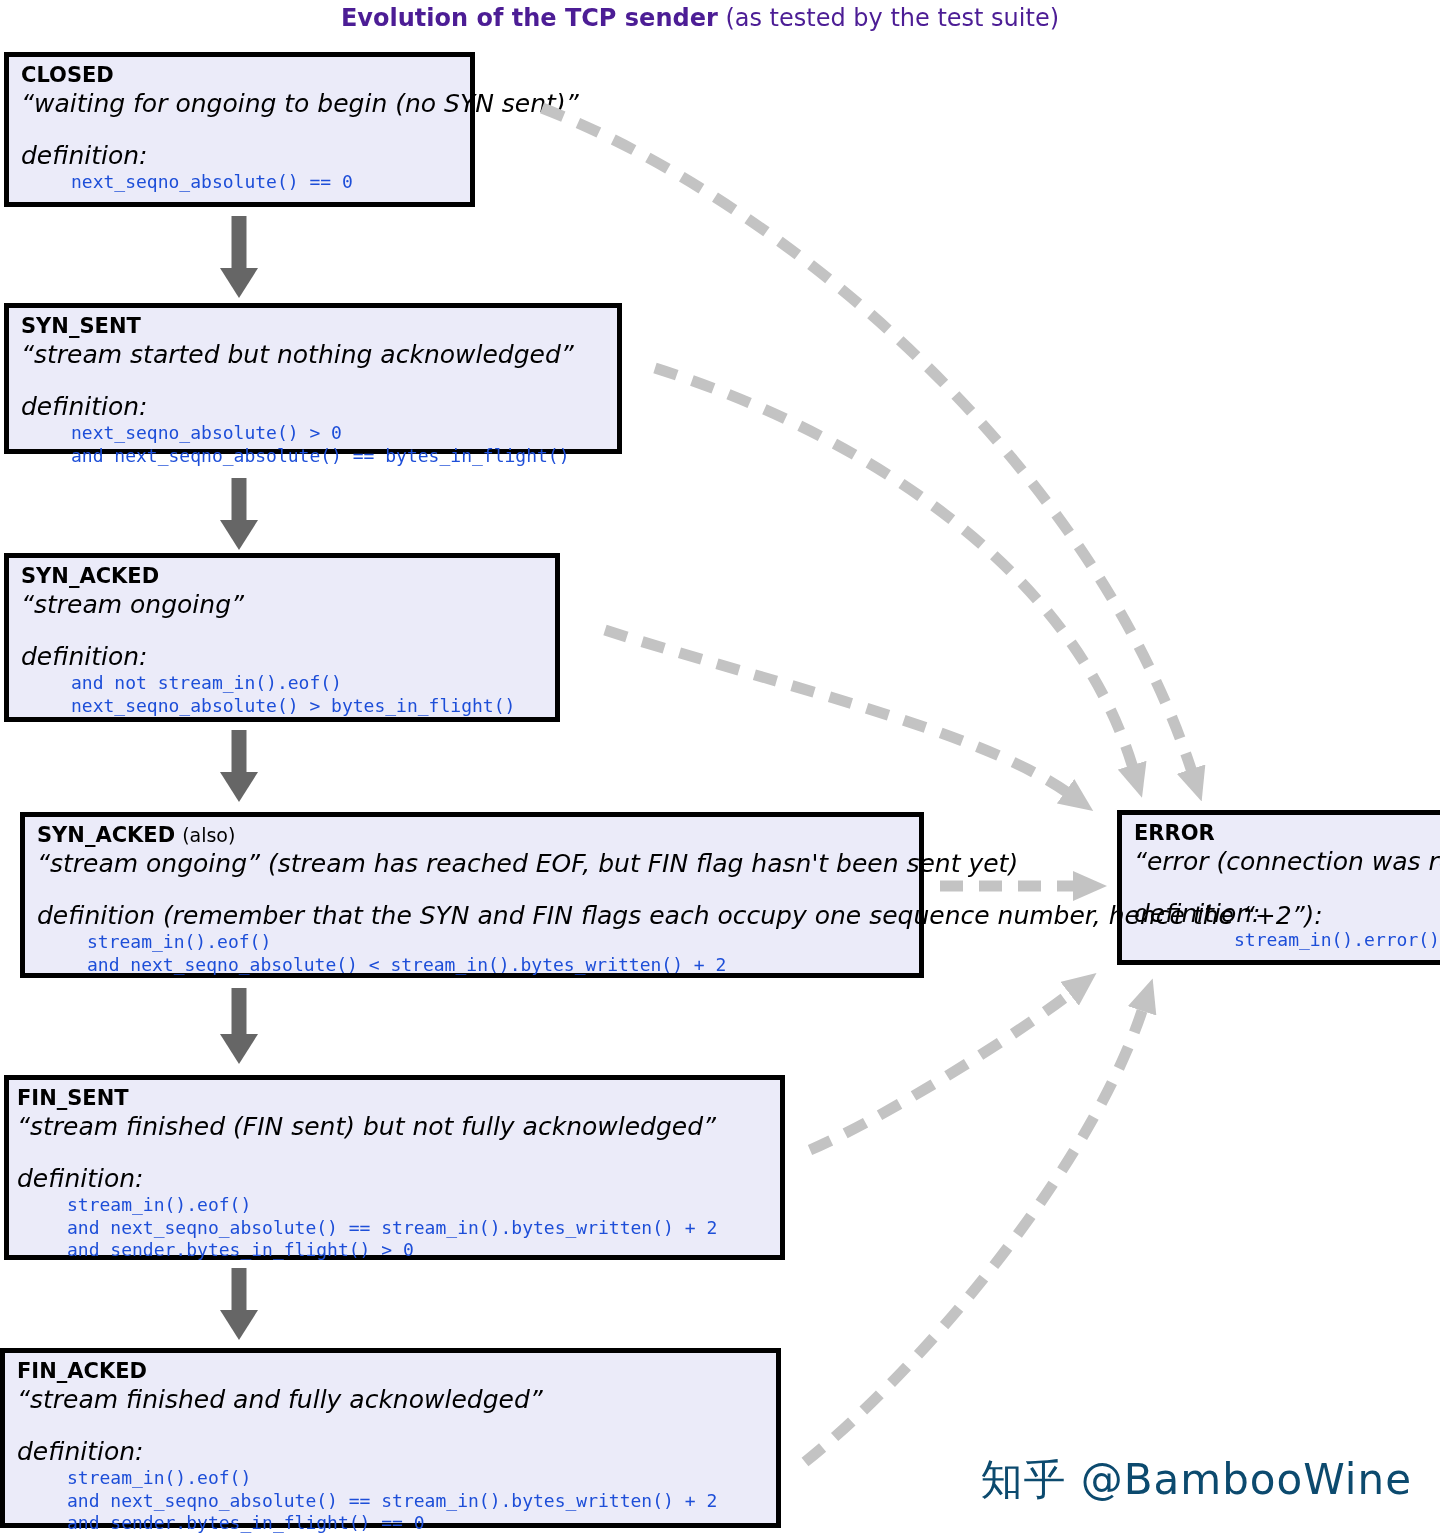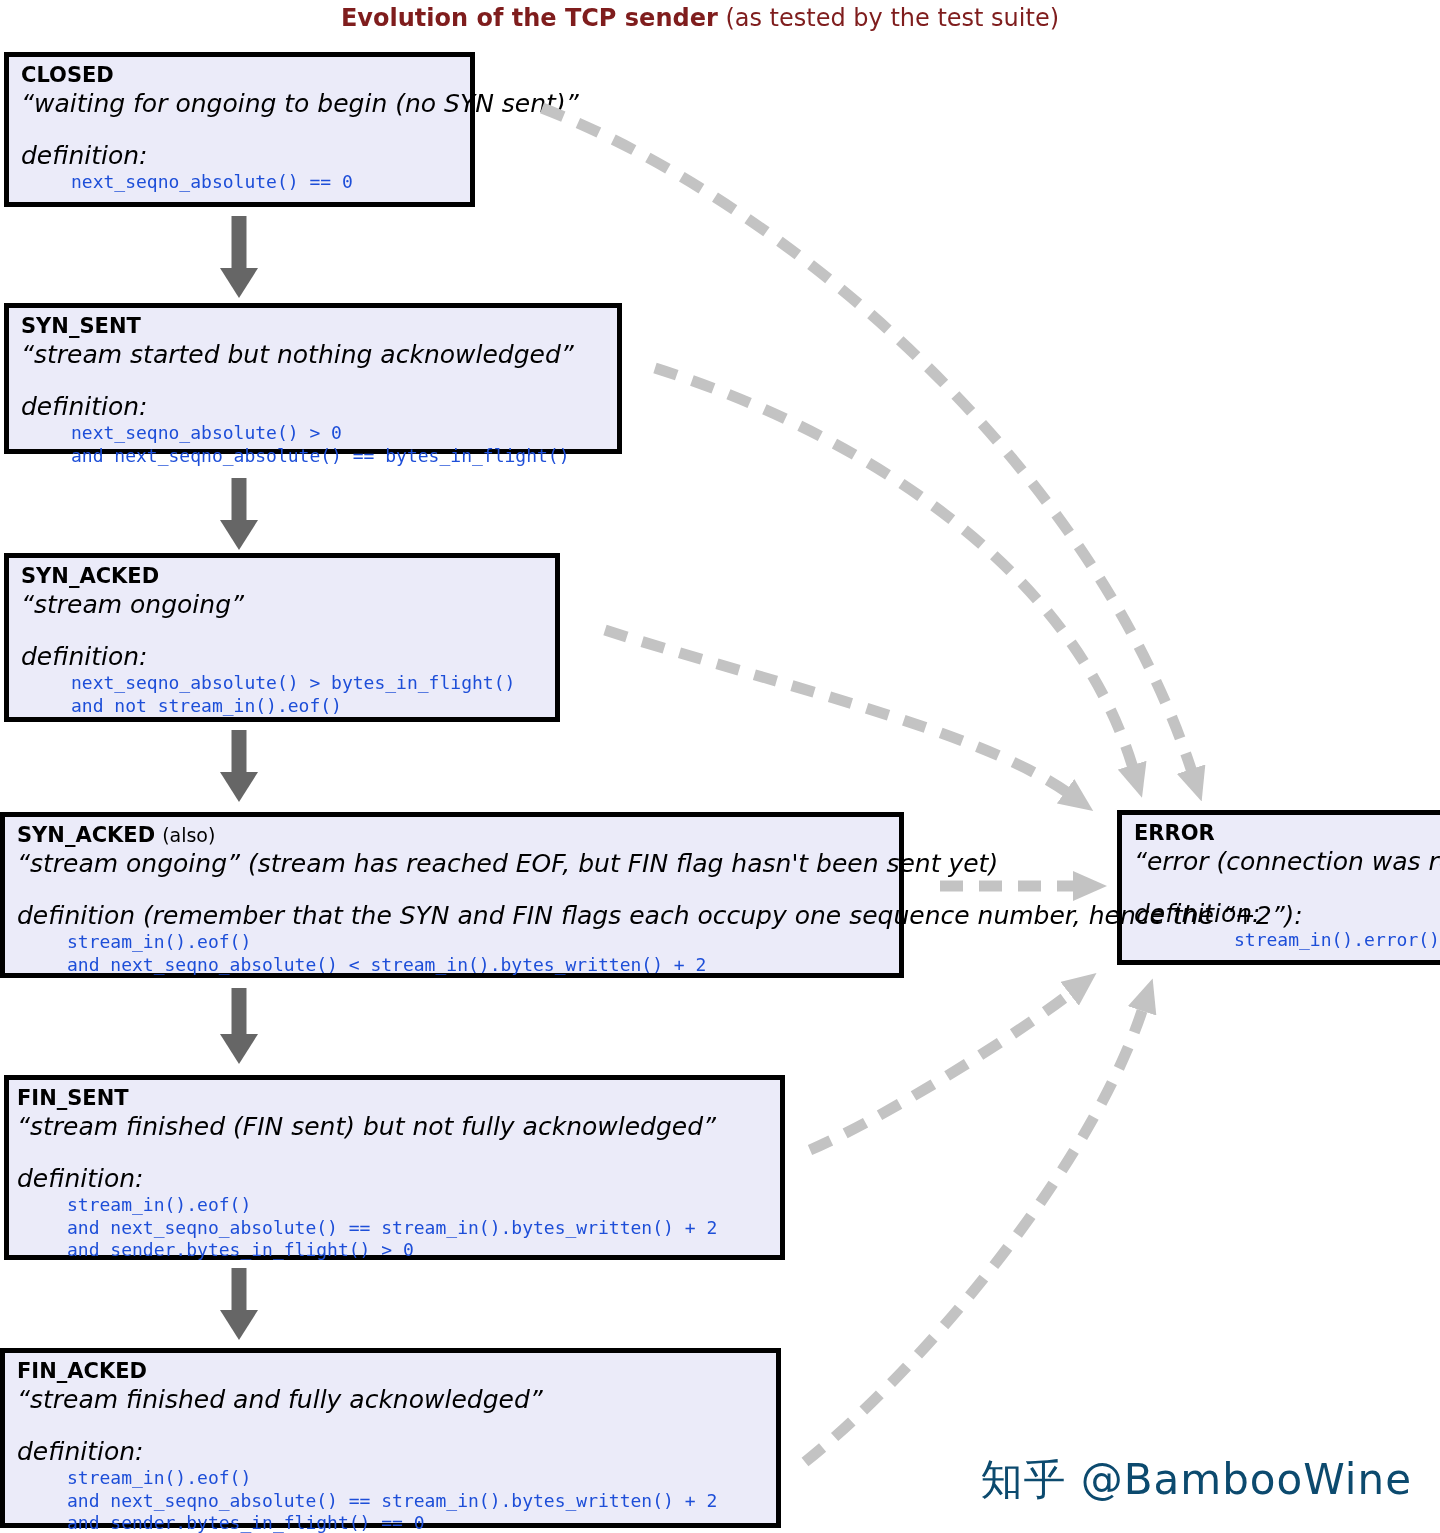--- a/index.html
+++ b/index.html
@@ -5,21 +5,21 @@
   html,body{margin:0;padding:0;background:#ffffff;}
   #canvas{
     position:relative;
     width:1440px;height:1533px;
     overflow:hidden;
     background:#ffffff;
     font-family:"DejaVu Sans",sans-serif;
   }
   .title{
     position:absolute;left:0;top:4px;width:1400px;
-    text-align:center;font-size:24px;color:#7f1d1d;
+    text-align:center;font-size:24px;color:#4c1d95;
     white-space:nowrap;
   }
   .title-bold{font-weight:bold;}
   .state-box{
     position:absolute;
     background:#ebebf9;
     border:5px solid #000;
     box-sizing:border-box;
     padding:4px 0 0 12px;
     overflow:visible;
@@ -37,21 +37,21 @@
   .code{
     font-family:"DejaVu Sans Mono",monospace;
     font-size:18px;line-height:22.5px;
     margin-left:50px;white-space:nowrap;color:#1d4ed8;
   }
   .error-box .code{margin-left:100px;}
   
   .b0{left:4px;top:52px;width:471px;height:155px;}
   .b1{left:4px;top:303px;width:618px;height:151px;}
   .b2{left:4px;top:553px;width:556px;height:169px;}
-  .b3{left:0;top:812px;width:904px;height:166px;}
+  .b3{left:20px;top:812px;width:904px;height:166px;}
   .b4{left:4px;top:1075px;width:781px;height:185px;padding-left:8px;}
   .b5{left:0;top:1348px;width:781px;height:180px;}
   .b6{left:1117px;top:810px;width:380px;height:155px;}
   #arrows{position:absolute;left:0;top:0;z-index:3;pointer-events:none;}
   .watermark{
     position:absolute;right:28px;top:1452px;
     font-size:42px;color:#0c4a6e;white-space:nowrap;
     z-index:1;letter-spacing:1px;
   }
 </style>
@@ -79,22 +79,22 @@
     <div class="def"><span>definition:</span><span class="note"></span></div>
     <div class="code">next_seqno_absolute() &gt; 0</div>
     <div class="code">and next_seqno_absolute() == bytes_in_flight()</div>
   </div>
 
   <div class="state-box b2">
     <div class="state-name"><b>SYN_ACKED</b><span class="suffix"></span></div>
     <div class="quote"><span>“stream ongoing”</span><span class="note"></span></div>
     <div class="gap"></div>
     <div class="def"><span>definition:</span><span class="note"></span></div>
+    <div class="code">and not stream_in().eof()</div>
     <div class="code">next_seqno_absolute() &gt; bytes_in_flight()</div>
-    <div class="code">and not stream_in().eof()</div>
   </div>
 
   <div class="state-box b3">
     <div class="state-name"><b>SYN_ACKED</b><span class="suffix">(also)</span></div>
     <div class="quote"><span>“stream ongoing”</span><span class="note"> (stream has reached EOF, but FIN flag hasn't been sent yet)</span></div>
     <div class="gap"></div>
     <div class="def"><span>definition</span><span class="note"> (remember that the SYN and FIN flags each occupy one sequence number, hence the “+2”):</span></div>
     <div class="code">stream_in().eof()</div>
     <div class="code">and next_seqno_absolute() &lt; stream_in().bytes_written() + 2</div>
   </div>

